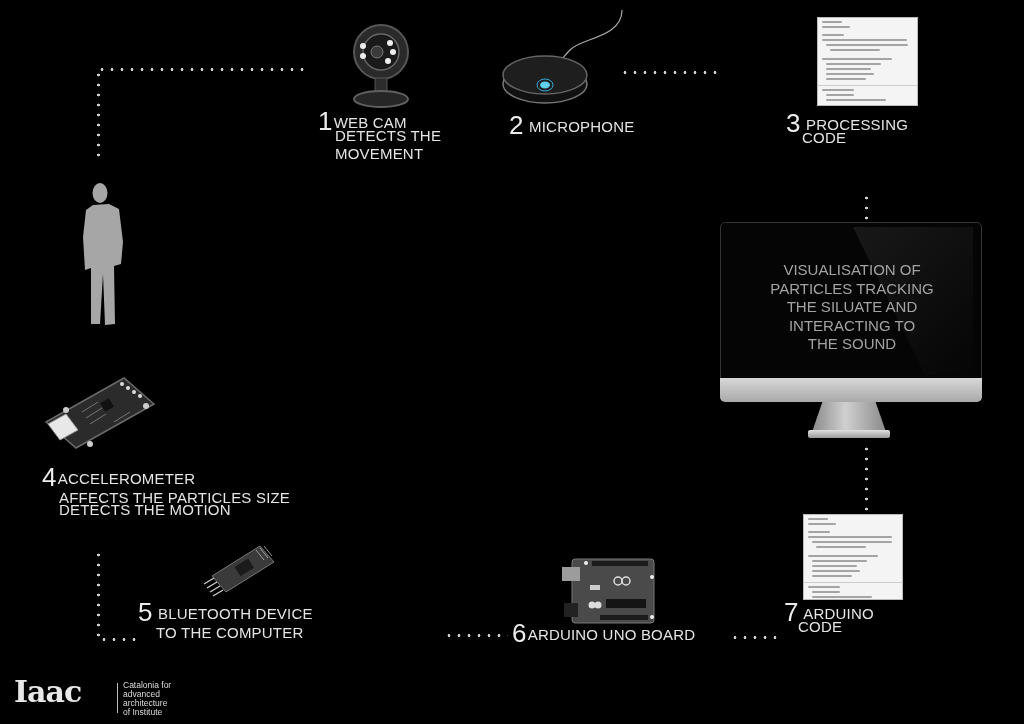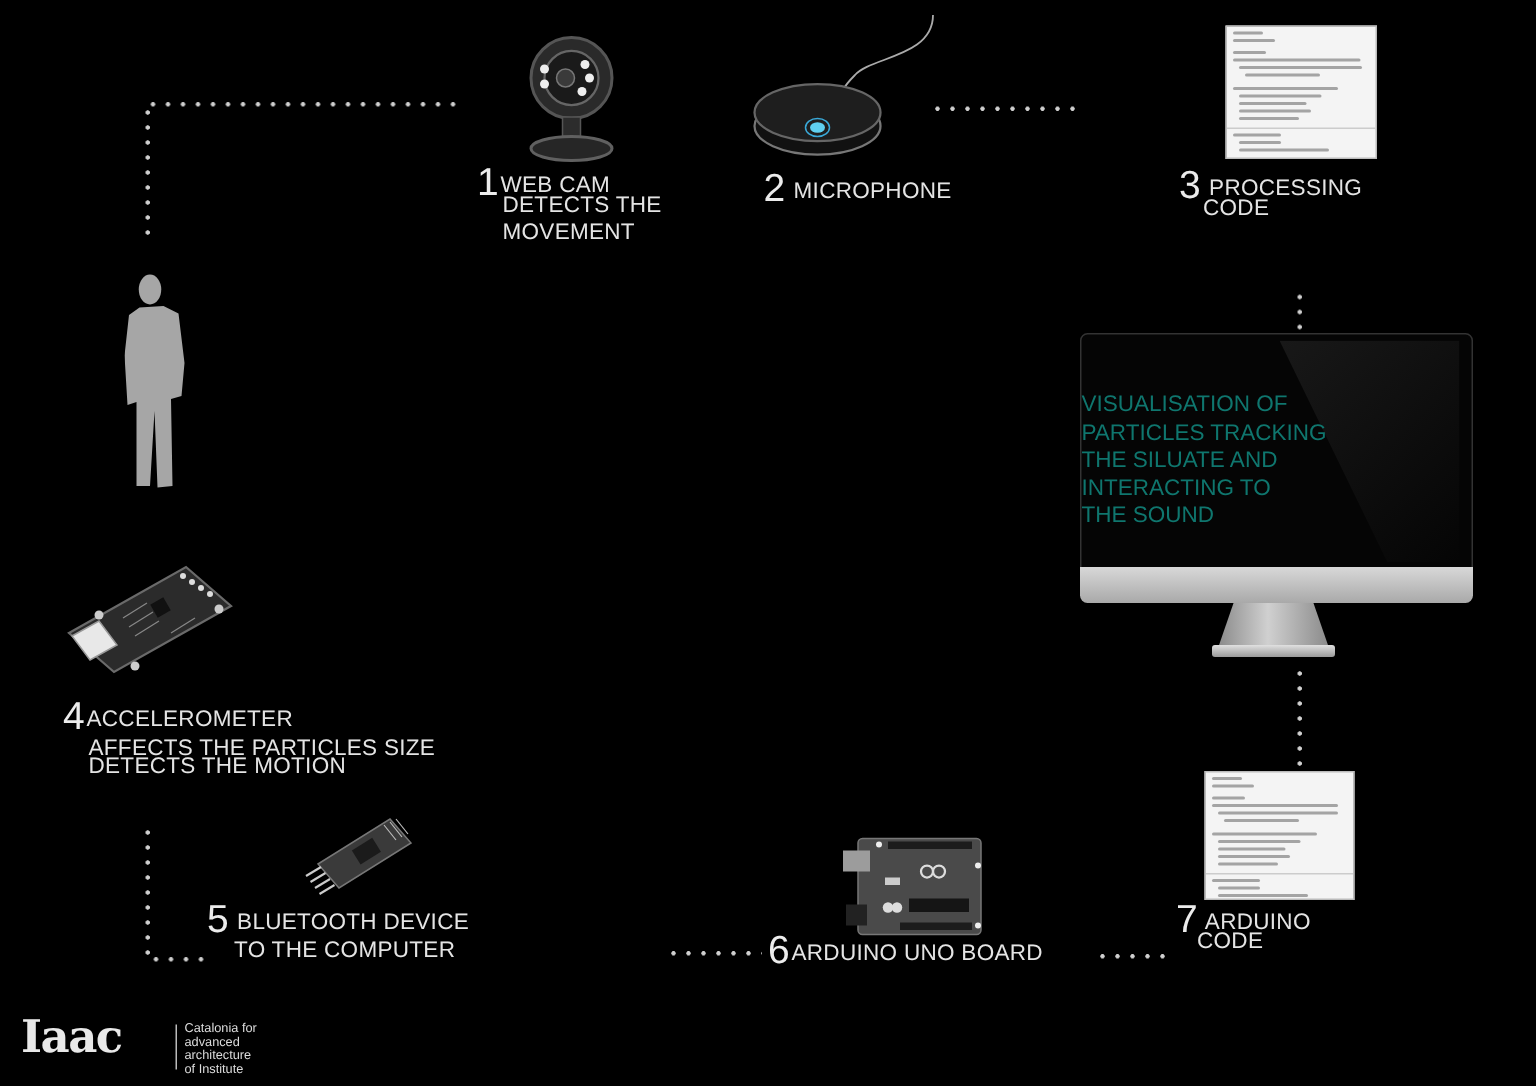--- a/index.html
+++ b/index.html
@@ -13,21 +13,21 @@
   .codecard{position:absolute;background:#f4f4f4;border:1px solid #bbb;overflow:hidden;}
   .codeline{height:2px;background:#8a8a8a;margin:3px 0 0 4px;border-radius:1px;opacity:.75;}
   .codesep{height:1px;background:#ccc;margin:5px 0 2px 0;}
   
   .monitor{position:absolute;left:720px;top:222px;width:262px;height:180px;}
   .mon-screen{position:absolute;left:0;top:0;width:262px;height:158px;background:#050505;border:1px solid #333;border-radius:5px 5px 0 0;box-sizing:border-box;}
   .mon-glare{position:absolute;right:8px;top:4px;width:120px;height:148px;background:linear-gradient(135deg,rgba(60,60,60,.35),rgba(20,20,20,0));clip-path:polygon(0 0,100% 0,100% 100%,60% 100%);}
   .mon-chin{position:absolute;left:0;top:156px;width:262px;height:24px;background:linear-gradient(#d8d8d8,#a9a9a9);border-radius:0 0 5px 5px;}
   .mon-neck{position:absolute;left:812px;top:402px;width:74px;height:30px;background:linear-gradient(90deg,#8a8a8a,#d0d0d0 45%,#8a8a8a);clip-path:polygon(14% 0,86% 0,100% 100%,0 100%);}
   .mon-foot{position:absolute;left:808px;top:430px;width:82px;height:8px;background:linear-gradient(#e0e0e0,#9a9a9a);border-radius:2px;}
-  .mon-text{position:absolute;left:0;top:38px;width:262px;font-size:15px;line-height:18.5px;color:#0f766e;text-transform:uppercase;}
+  .mon-text{position:absolute;left:0;top:38px;width:262px;text-align:center;font-size:15px;line-height:18.5px;color:#a3a3a3;text-transform:uppercase;}
   .mon-text span{display:block;}
   
   .person{position:absolute;left:83px;top:182px;}
   
   .logo-mark{position:absolute;left:14px;top:677px;font-family:"DejaVu Serif",serif;font-weight:bold;color:#e8e8e8;font-size:30px;line-height:30px;letter-spacing:-1px;}
   .logo-divider{position:absolute;left:117px;top:683px;width:1px;height:30px;background:#bbb;}
   .logo-text{position:absolute;left:123px;top:681px;font-size:8.5px;line-height:9px;color:#ddd;}
   .logo-text span{display:block;}
 </style>
 </head>

